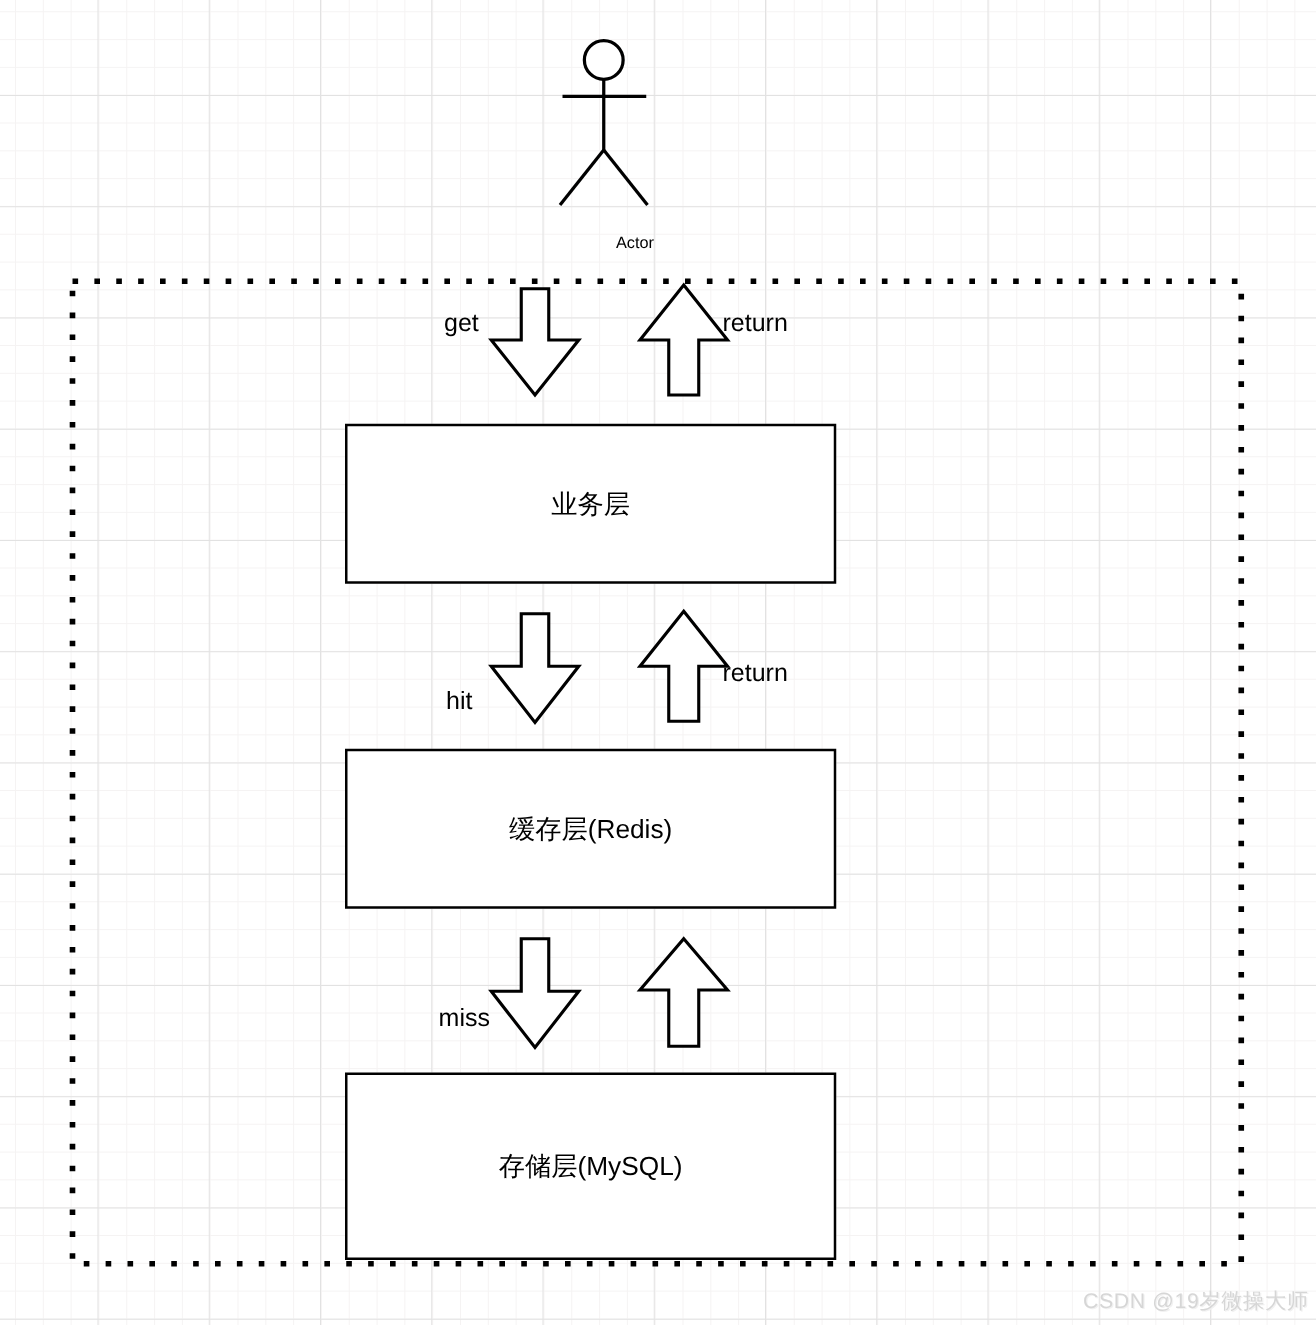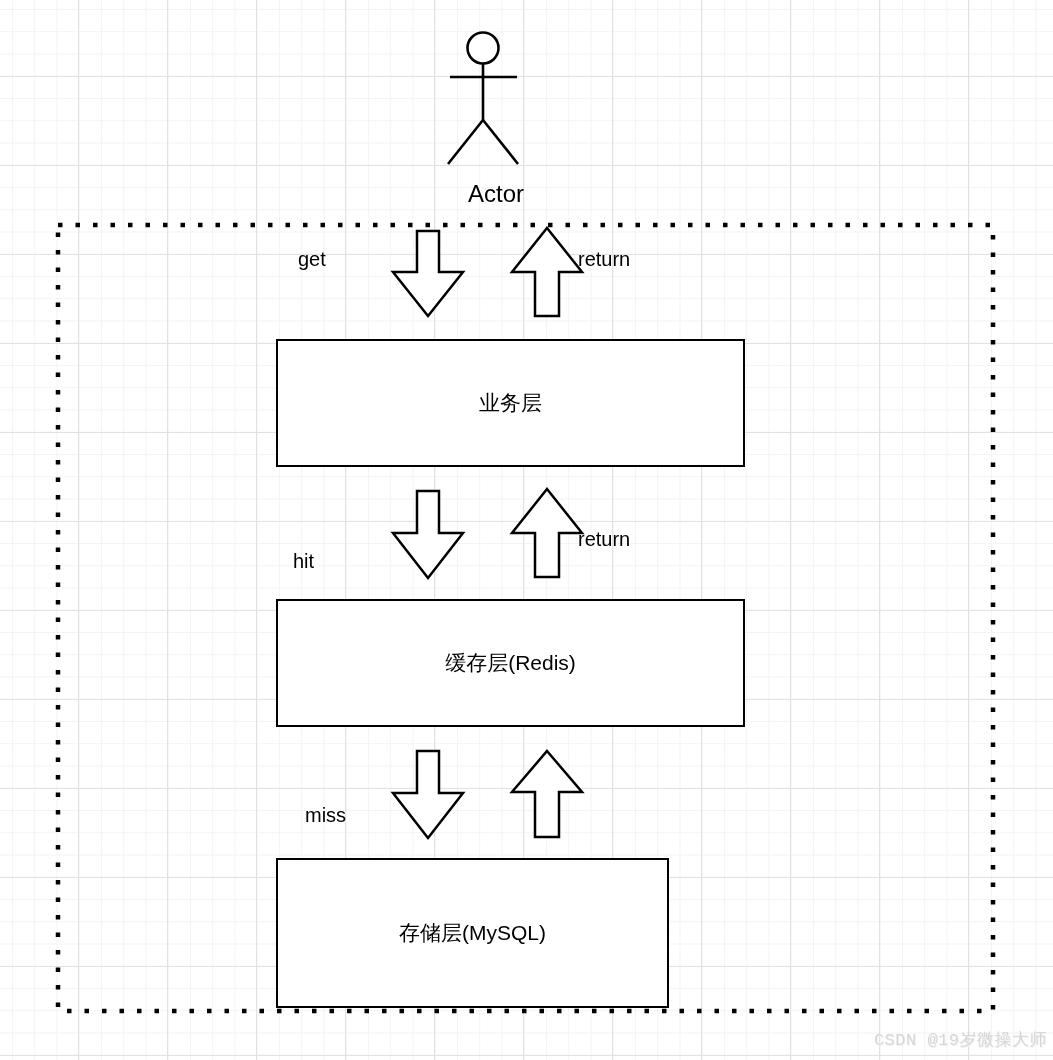--- a/index.html
+++ b/index.html
@@ -32,51 +32,50 @@
     position: absolute;
     box-sizing: border-box;
     border: 2.5px solid #000000;
     background: #ffffff;
     display: flex;
     align-items: center;
     justify-content: center;
     font-size: 21px;
     color: #000000;
   }
-  .box-business { left: 276px; top: 339px; width: 469px; height: 128px; }
-  .box-cache    { left: 276px; top: 599px; width: 469px; height: 128px; }
+  .box-business { left: 276px; top: 339px; width: 393px; height: 128px; }
+  .box-cache    { left: 276px; top: 599px; width: 393px; height: 128px; }
   .box-storage  { left: 276px; top: 858px; width: 393px; height: 150px; }
   .flow-label {
     position: absolute;
     font-size: 20px;
     color: #000000;
     line-height: 26px;
     white-space: nowrap;
   }
-  .lbl-right { }
+  .lbl-right { text-align: right; }
   .actor-label {
     position: absolute;
-    left: 446px;
+    left: 458px;
     top: 182px;
     width: 100px;
     text-align: center;
-    font-size: 24px;
+    font-size: 13px;
     color: #000000;
     line-height: 24px;
   }
   .watermark {
     position: absolute;
     right: 6px;
     top: 1029px;
     font-size: 17px;
     line-height: 24px;
     letter-spacing: 0.5px;
     color: #d6d6d6;
     text-shadow: 1px 1px 0 #f1f1f1;
-    font-family: Liberation Mono, monospace;
   }
 </style>
 </head>
 <body>
 
 <div class="canvas">
 
   <svg class="overlay" viewBox="0 0 1053 1060">
 
     <g stroke="#000000" stroke-width="2.6" fill="none">

